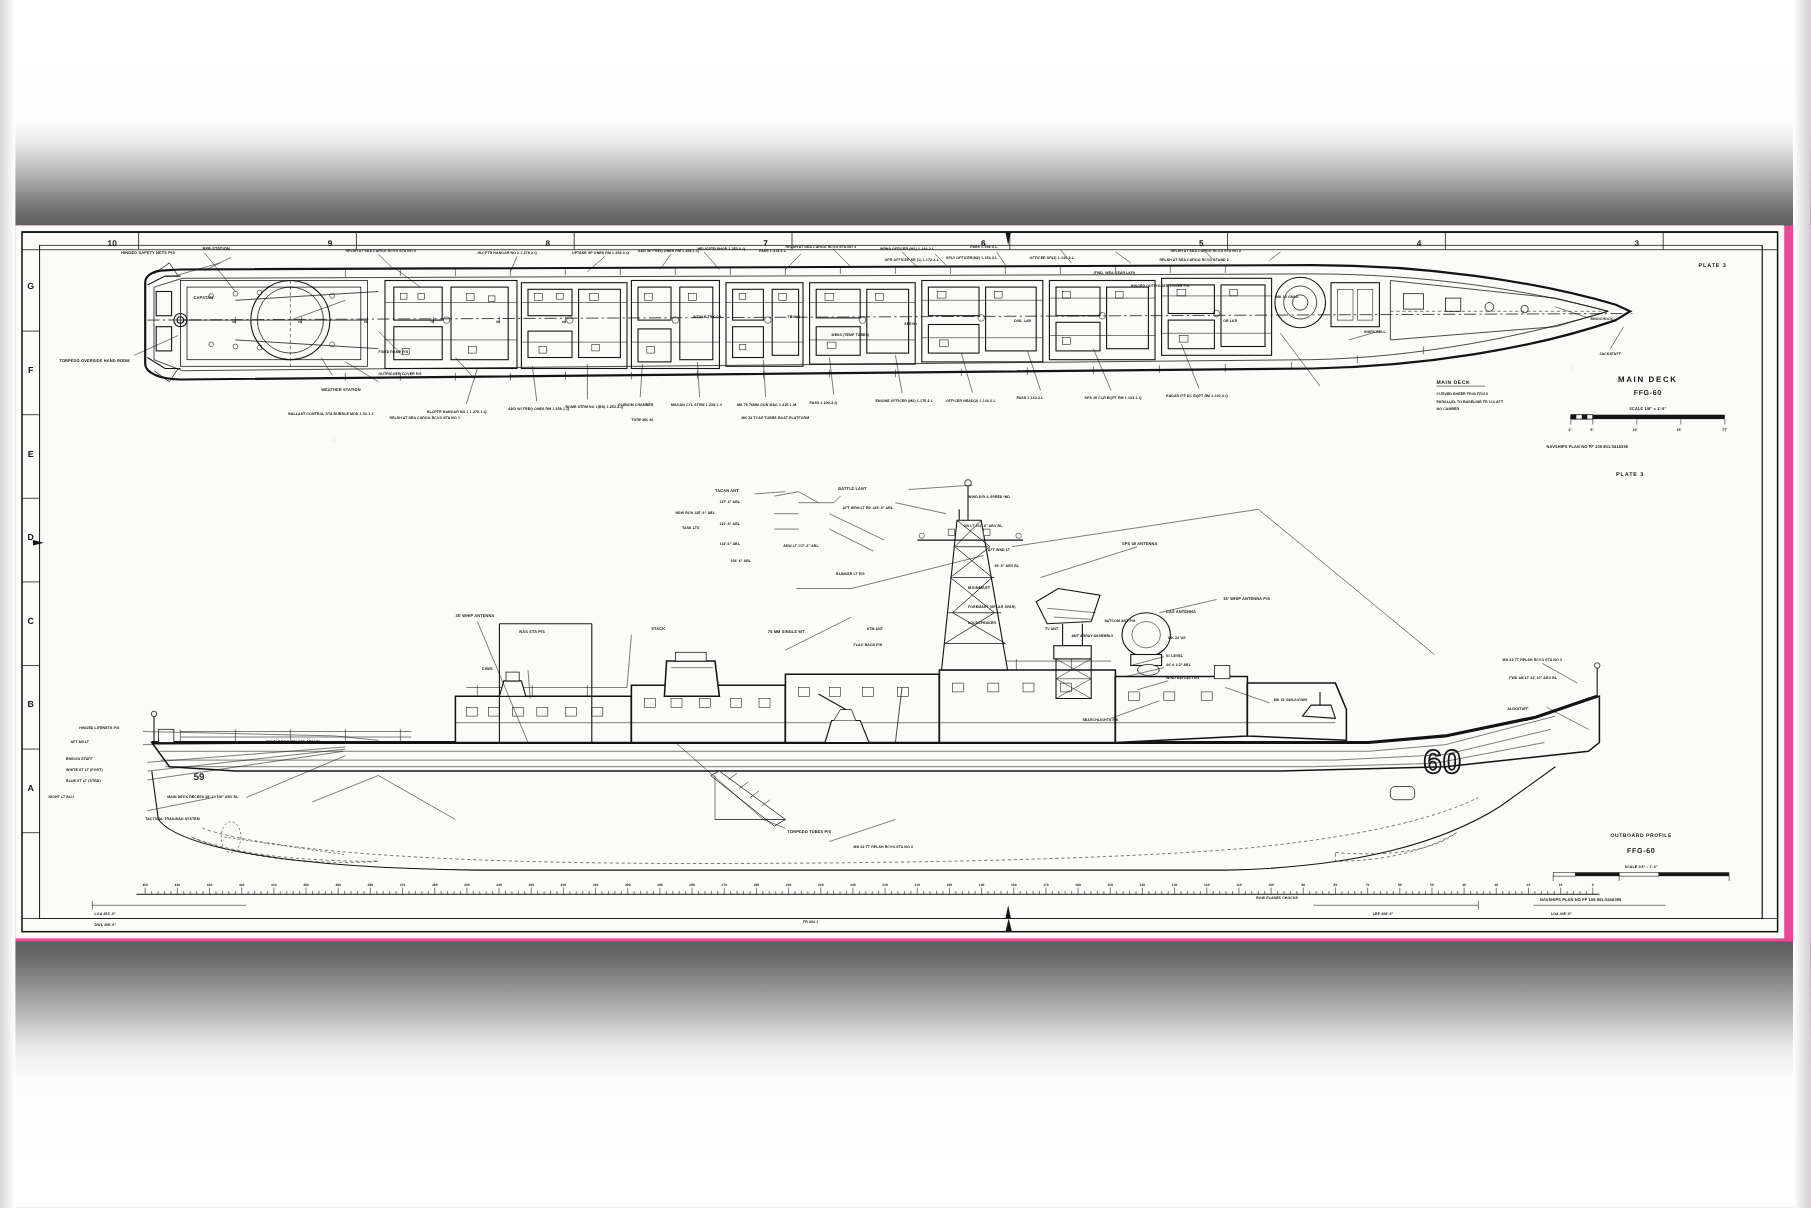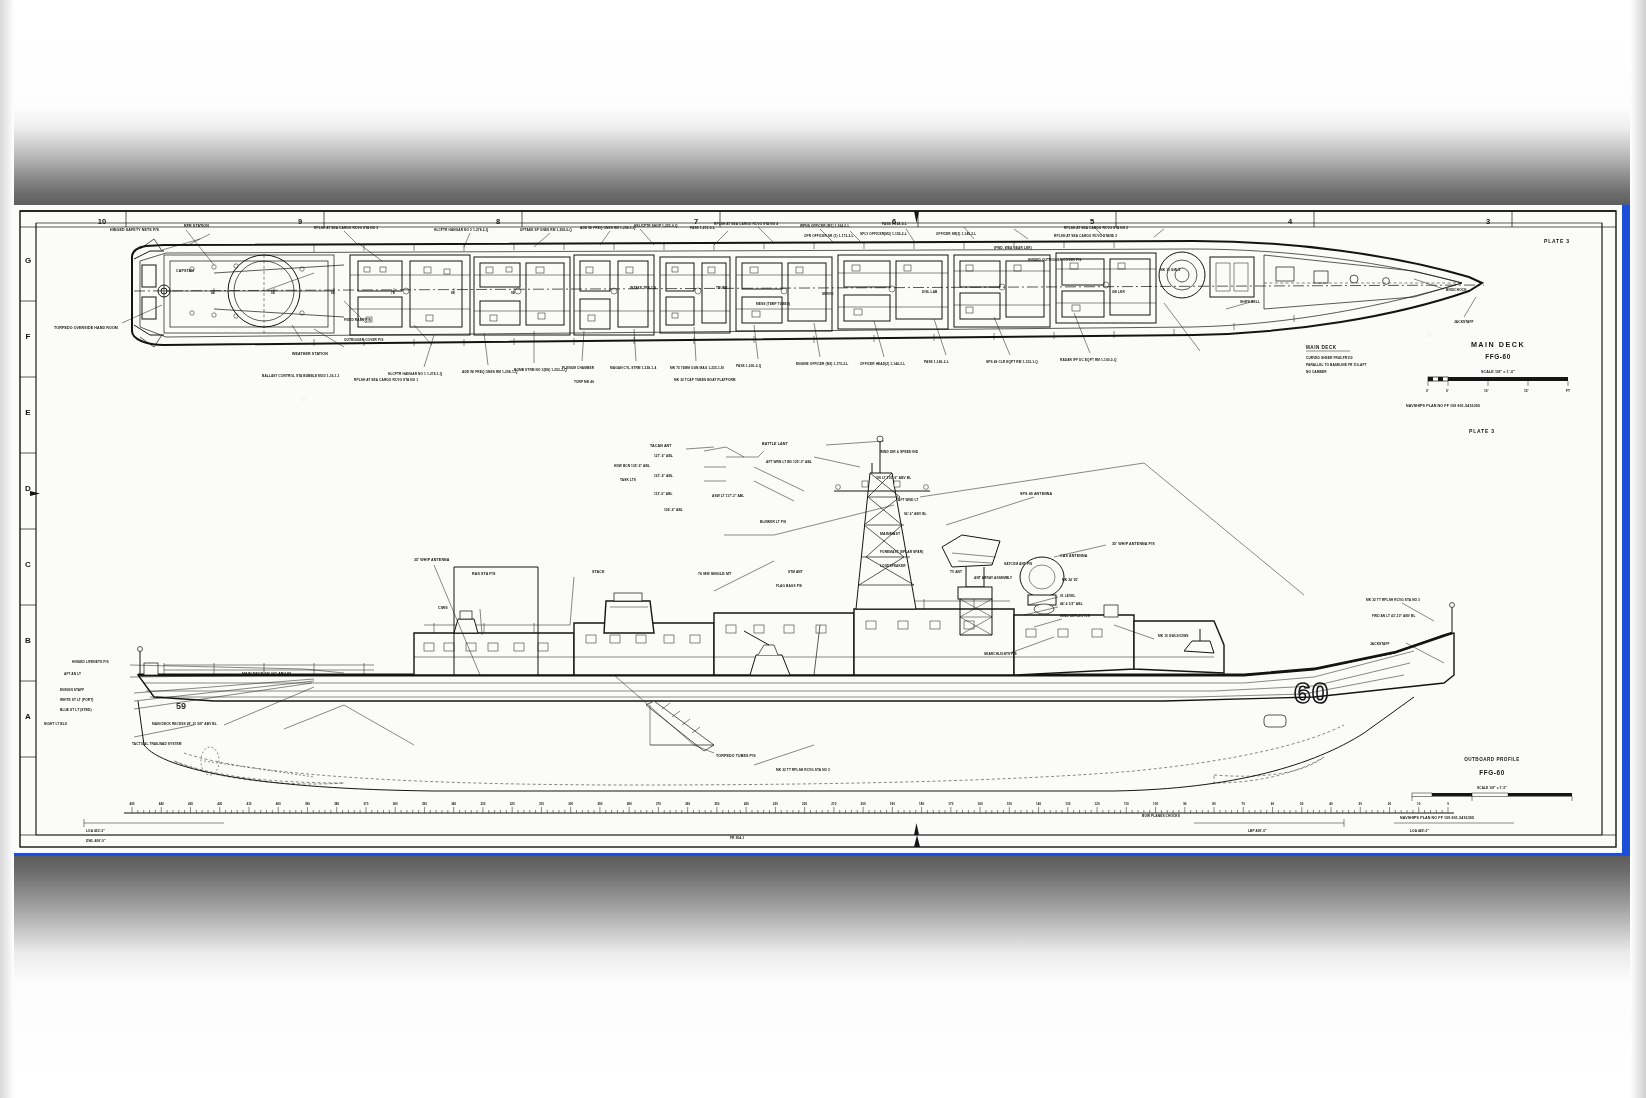--- a/index.html
+++ b/index.html
@@ -4,21 +4,21 @@
 <style>
   html,body{margin:0;padding:0;background:#fff;}
   body{
     width:1646px;height:1098px;overflow:hidden;
     font-family:"Liberation Sans", sans-serif;
     position:relative;
     background:#ffffff;
   }
 
   
-  #page{position:absolute;inset:0;background:#1d4ed8;}
+  #page{position:absolute;inset:0;background:#ec4899;}
   .band{position:absolute;left:0;width:100%;pointer-events:none;}
   .band-top{top:0;height:205px;
     background:linear-gradient(to bottom,#ffffff 0%,#fdfdfd 52%,#efefef 62%,#b9b9b9 76%,#8e8e8e 86%,#6d6d6d 94%,#5e5e5e 100%);}
   .band-bottom{bottom:0;height:242px;
     background:linear-gradient(to top,#ffffff 0%,#fcfcfc 48%,#ebebeb 60%,#b4b4b4 74%,#8b8b8b 85%,#6b6b6b 94%,#5d5d5d 100%);}
   .edge-l{position:absolute;top:0;left:0;width:14px;height:100%;
     background:linear-gradient(to right,#d8d8d8,#ffffff);}
   .edge-r{position:absolute;top:0;right:0;width:16px;height:100%;
     background:linear-gradient(to left,#d0d0d0,#ffffff);}
 

